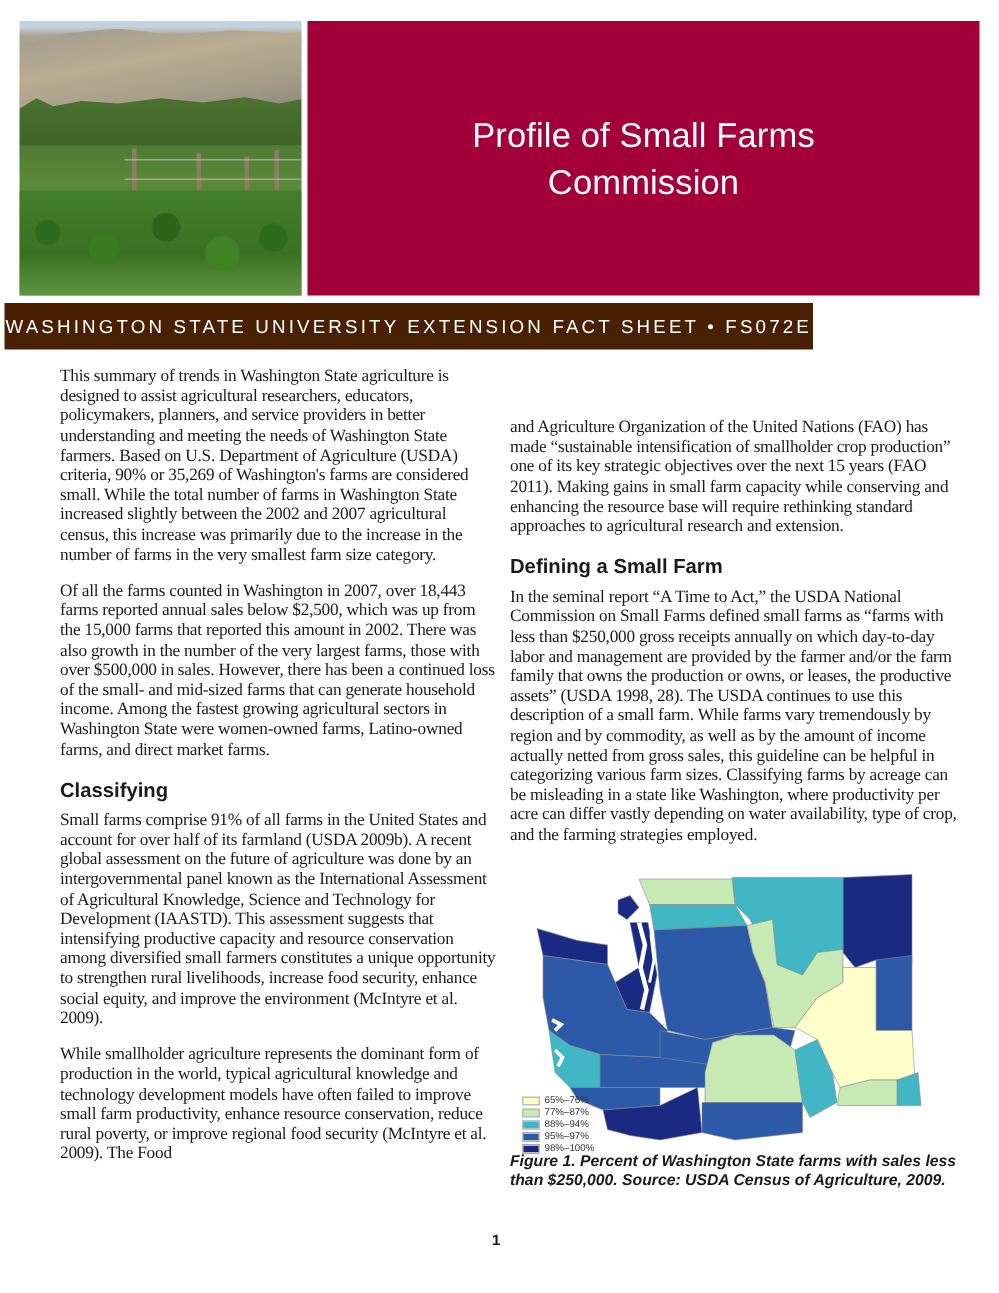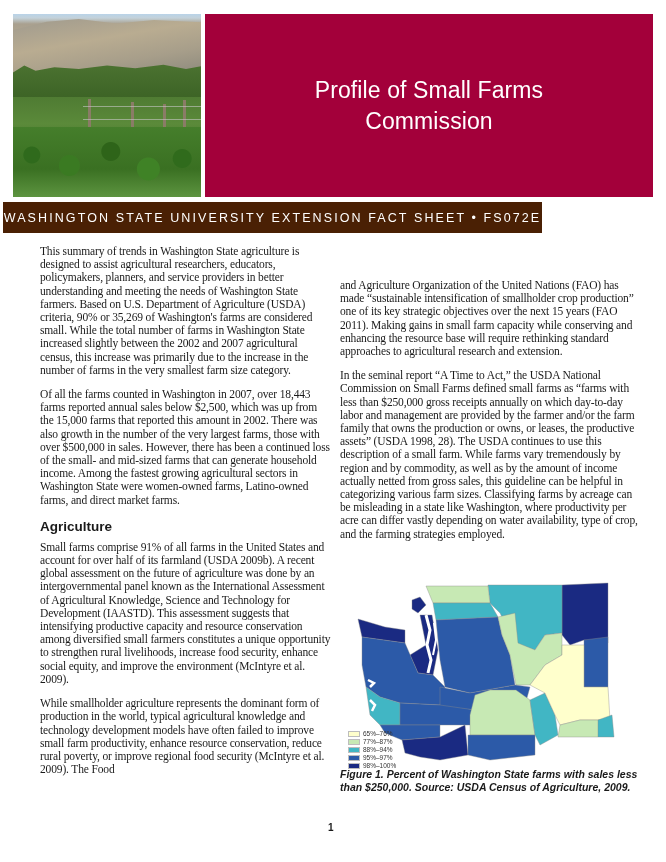--- a/index.html
+++ b/index.html
@@ -106,27 +106,28 @@
   <div class="line">Commission</div>
 </div>
 
 <div class="banner">
   <span>WASHINGTON STATE UNIVERSITY EXTENSION FACT SHEET • FS072E</span>
 </div>
 
 <div class="col col-left">
   <p>This summary of trends in Washington State agriculture is designed to assist agricultural researchers, educators, policymakers, planners, and service providers in better understanding and meeting the needs of Washington State farmers. Based on U.S. Department of Agriculture (USDA) criteria, 90% or 35,269 of Washington's farms are considered small. While the total number of farms in Washington State increased slightly between the 2002 and 2007 agricultural census, this increase was primarily due to the increase in the number of farms in the very smallest farm size category.</p>
   <p>Of all the farms counted in Washington in 2007, over 18,443 farms reported annual sales below $2,500, which was up from the 15,000 farms that reported this amount in 2002. There was also growth in the number of the very largest farms, those with over $500,000 in sales. However, there has been a continued loss of the small- and mid-sized farms that can generate household income. Among the fastest growing agricultural sectors in Washington State were women-owned farms, Latino-owned farms, and direct market farms.</p>
-  <h2>Agriculture</h2>
+  <h2>Classifying</h2>
   <p>Small farms comprise 91% of all farms in the United States and account for over half of its farmland (USDA 2009b). A recent global assessment on the future of agriculture was done by an intergovernmental panel known as the International Assessment of Agricultural Knowledge, Science and Technology for Development (IAASTD). This assessment suggests that intensifying productive capacity and resource conservation among diversified small farmers constitutes a unique opportunity to strengthen rural livelihoods, increase food security, enhance social equity, and improve the environment (McIntyre et al. 2009).</p>
   <p>While smallholder agriculture represents the dominant form of production in the world, typical agricultural knowledge and technology development models have often failed to improve small farm productivity, enhance resource conservation, reduce rural poverty, or improve regional food security (McIntyre et al. 2009). The Food</p>
 </div>
 
 <div class="col col-right">
   <p>and Agriculture Organization of the United Nations (FAO) has made “sustainable intensification of smallholder crop production” one of its key strategic objectives over the next 15 years (FAO 2011). Making gains in small farm capacity while conserving and enhancing the resource base will require rethinking standard approaches to agricultural research and extension.</p>
+  <h2>Defining a Small Farm</h2>
   <p>In the seminal report “A Time to Act,” the USDA National Commission on Small Farms defined small farms as “farms with less than $250,000 gross receipts annually on which day-to-day labor and management are provided by the farmer and/or the farm family that owns the production or owns, or leases, the productive assets” (USDA 1998, 28). The USDA continues to use this description of a small farm. While farms vary tremendously by region and by commodity, as well as by the amount of income actually netted from gross sales, this guideline can be helpful in categorizing various farm sizes. Classifying farms by acreage can be misleading in a state like Washington, where productivity per acre can differ vastly depending on water availability, type of crop, and the farming strategies employed.</p>
 </div>
 
 <div class="map-wrap">
   <svg viewBox="0 0 310 196" xmlns="http://www.w3.org/2000/svg">
     <g stroke="#8a8a8a" stroke-width="0.4">
 
       <polygon points="222,10 268,8 268,68 244,65 230,70 222,60" fill="#1a2a82"></polygon>
 
       <polygon points="244,65 268,62 268,112 244,112" fill="#2c5aa8"></polygon>

